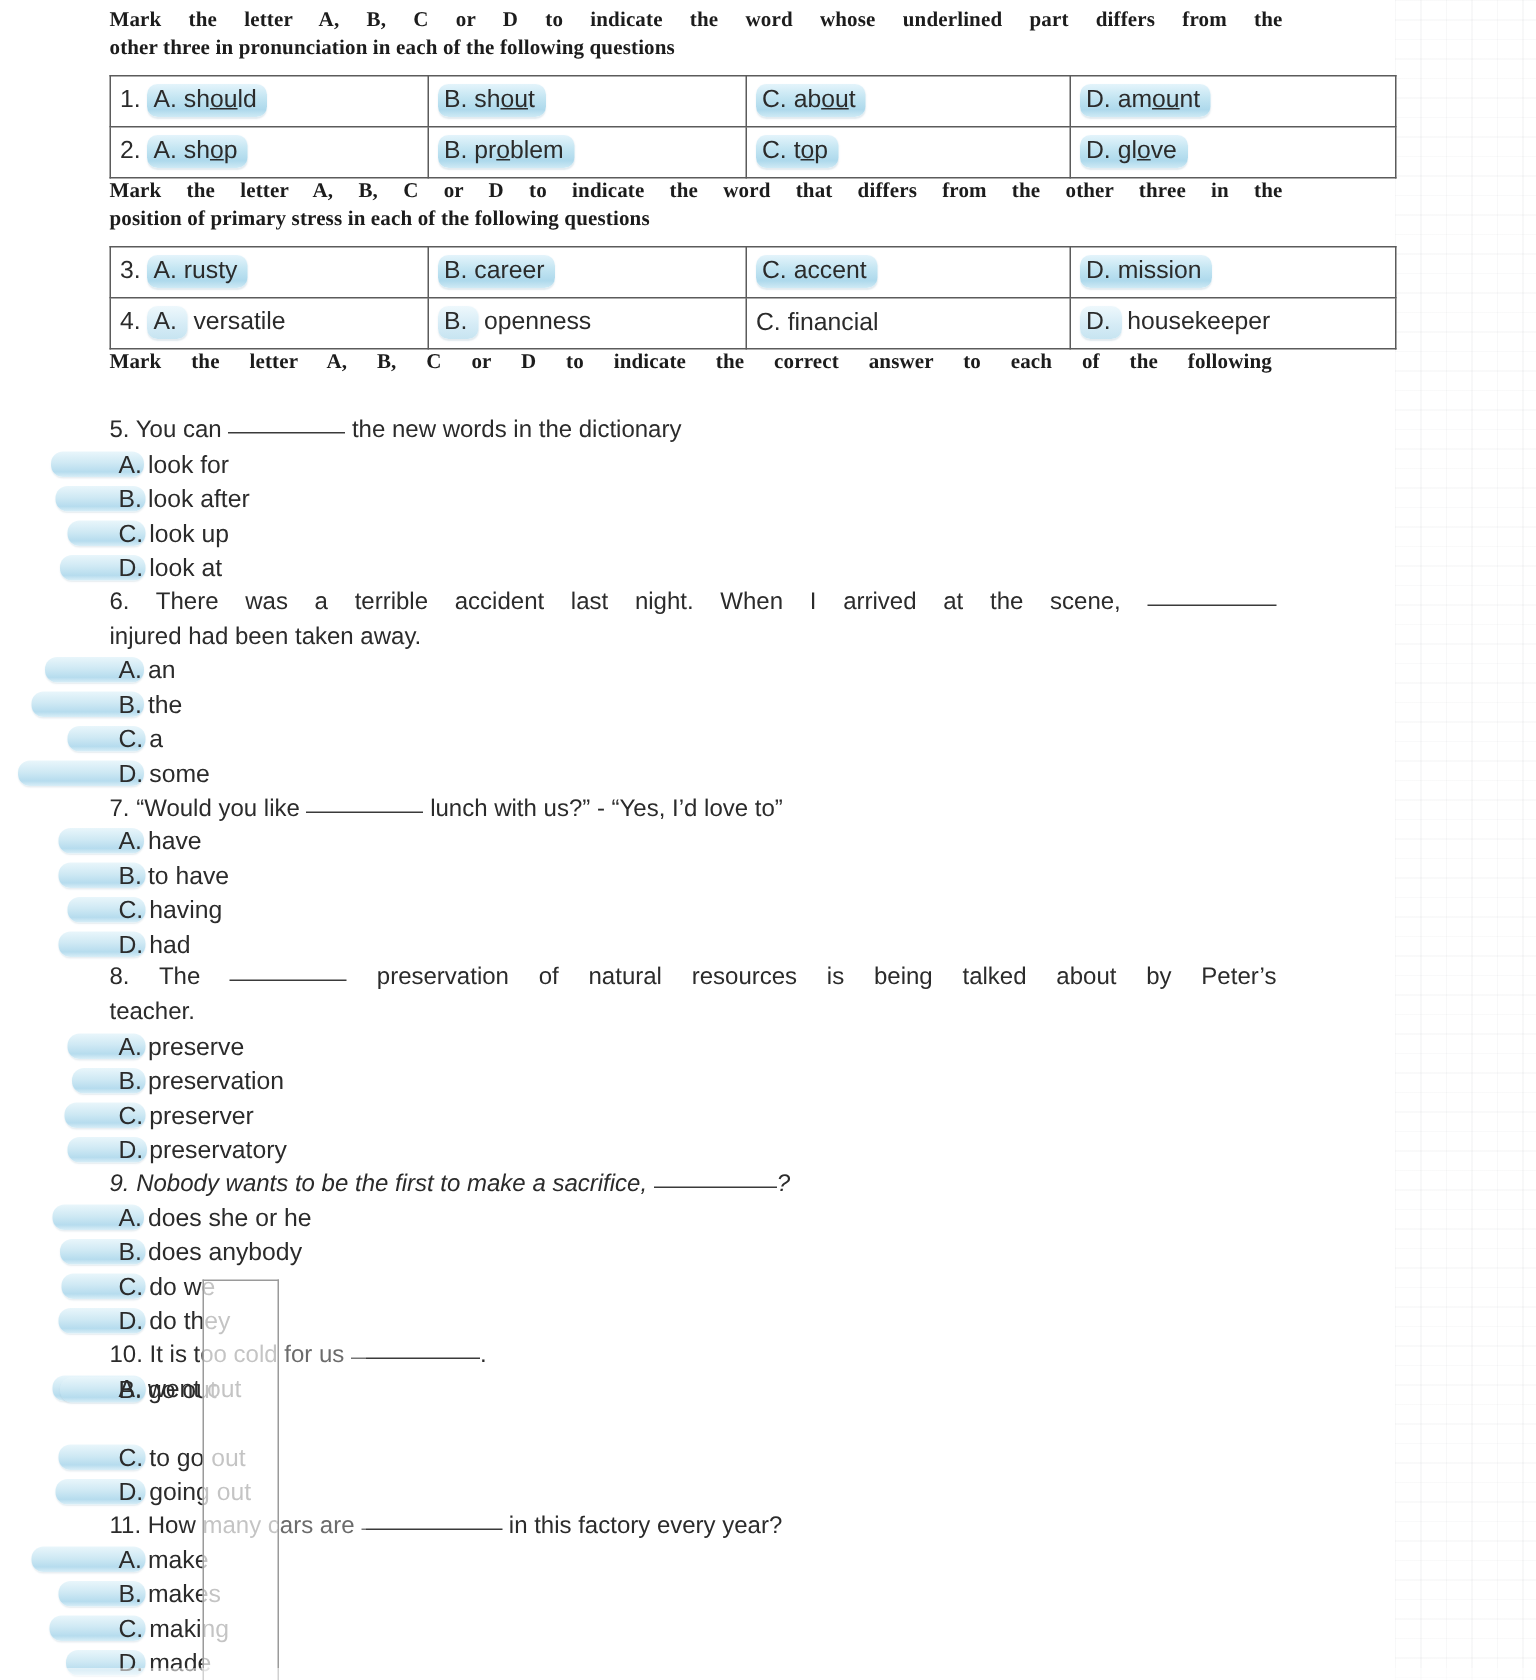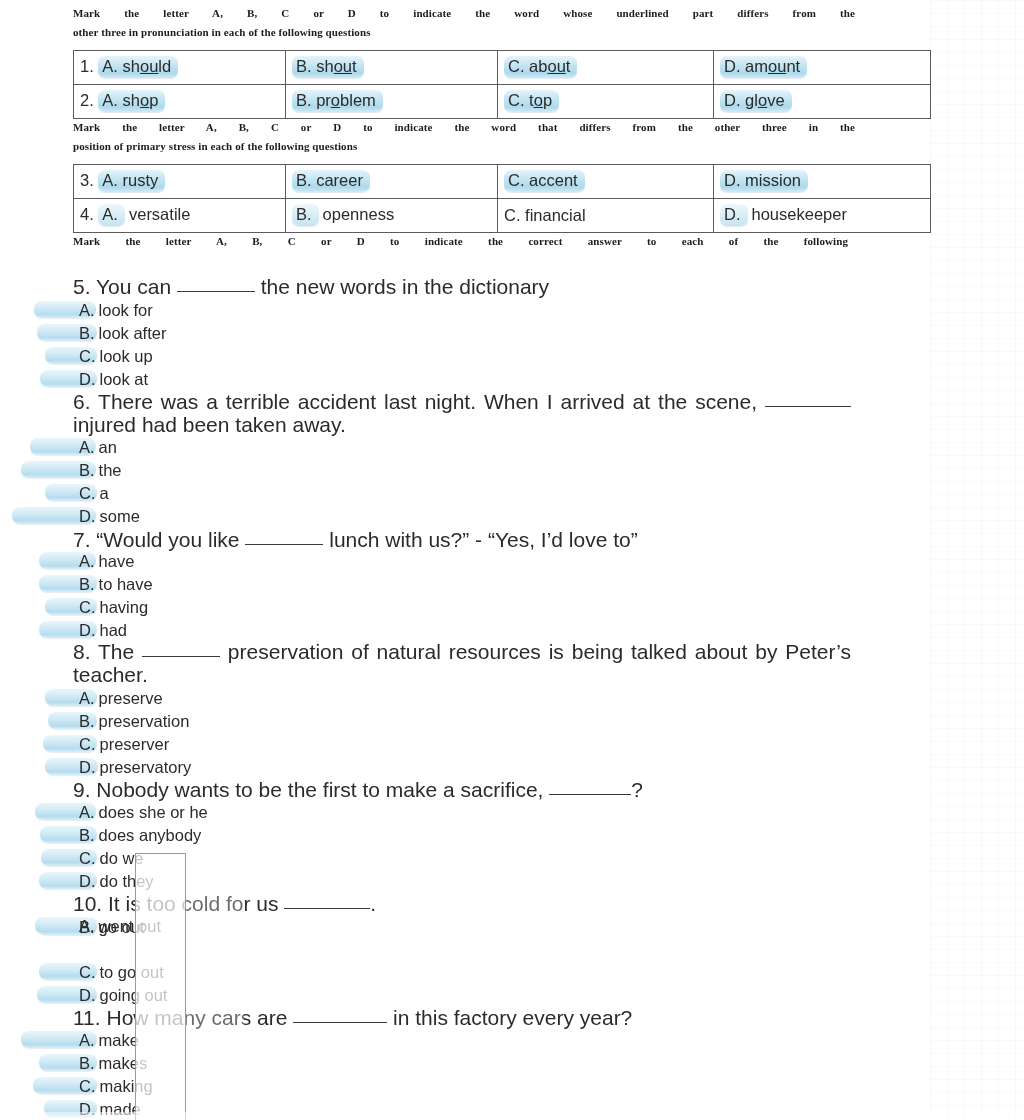--- a/index.html
+++ b/index.html
@@ -34,21 +34,21 @@
     left: 0; top: 0;
     width: 1024px;
     height: 1120px;
   }
 
   
   .instruction {
     position: absolute;
     font-family: "Liberation Serif", serif;
     font-weight: bold;
-    font-size: 11px;
+    font-size: 14px;
     line-height: 19px;
     color: #1c1c1c;
     text-align: justify;
     text-justify: inter-word;
     letter-spacing: 0.1px;
   }
   .instruction .ln { display: block; }
   .instruction .ln.j {
     text-align: justify;
     text-align-last: justify;
@@ -82,21 +82,21 @@
     text-align: center;
   }
   .hl.soft {
     background: linear-gradient(180deg, #eef8fc 0%, #d6ecf6 55%, #c7e4f1 100%);
   }
   .hl .u { text-decoration: underline; text-underline-offset: 1px; }
 
   
   .stem {
     position: absolute;
-    font-size: 21px;
+    font-size: 16px;
     line-height: 22.5px;
     color: #2b2b2b;
     text-align: justify;
     text-justify: inter-word;
   }
   .stem .ln { display: block; }
   .stem .ln.j { text-align: justify; text-align-last: justify; }
   .blank {
     display: inline-block;
     border-bottom: 1.5px solid #3a3a3a;
@@ -356,21 +356,21 @@
   </div>
   <div class="opt" style="left:79px; top:734px;">
     <span class="pill" style="left:-36px; width:54px;"></span>
     <span class="letter">C.</span><span class="body">preserver</span>
   </div>
   <div class="opt" style="left:79px; top:757px;">
     <span class="pill" style="left:-34px; width:53px;"></span>
     <span class="letter">D.</span><span class="body">preservatory</span>
   </div>
 
-  <div class="stem" style="left:73px; top:779px; width:700px;">
+  <div class="stem" style="left:73px; top:779px; width:700px;font-style:italic;">
     <span class="ln"><span>9.</span>
       Nobody wants to be the first to make a sacrifice, <span class="blank" style="width:82px"></span>?</span>
   </div>
   <div class="opt" style="left:79px; top:802px;">
     <span class="pill" style="left:-44px; width:61px;"></span>
     <span class="letter">A.</span><span class="body">does she or he</span>
   </div>
   <div class="opt" style="left:79px; top:825px;">
     <span class="pill" style="left:-39px; width:57px;"></span>
     <span class="letter">B.</span><span class="body">does anybody</span>

